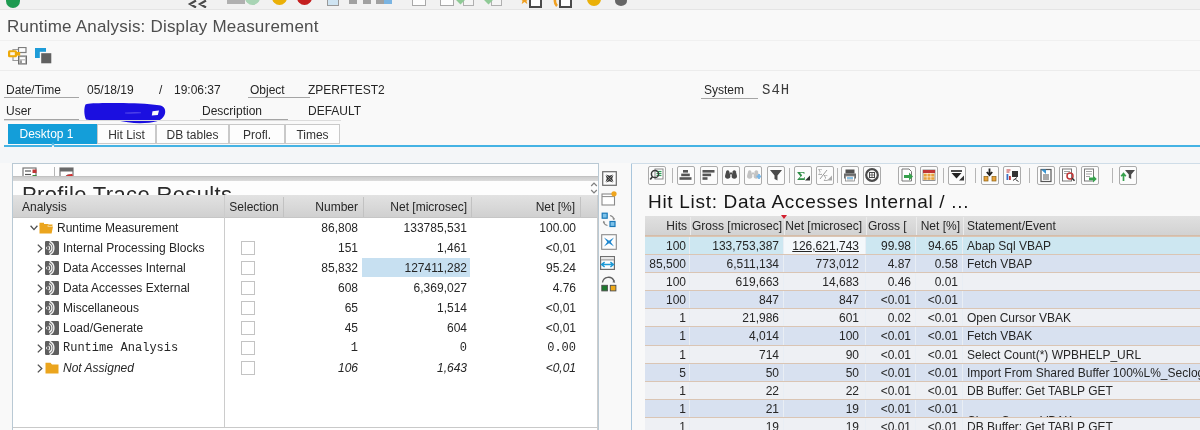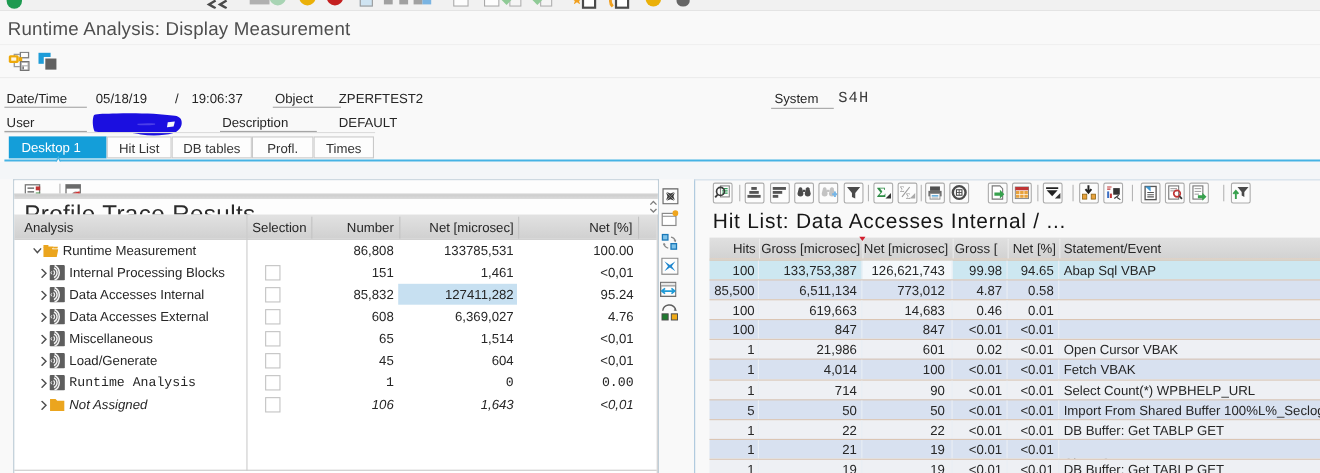--- a/index.html
+++ b/index.html
@@ -470,31 +470,32 @@
     <div class="rcell" style="left:318px;width:237px;text-align:left;padding-left:4px;line-height:20px;">Statement/Event</div>
   </div>
   <svg class="abs" style="left:781px;top:215px;" width="6" height="4" viewBox="0 0 6 4">
       <path d="M0 0 L6 0 L3 4 Z" fill="#d21f2e"></path>
     </svg>
 
   <div class="abs" id="rrows" style="left:0;top:0;">
       <div class="rrow" style="top:236px;background:#cde7f1;border-top:1px solid #dac5b4;box-sizing:border-box;height:18px;">
 <div class="rcell" style="left:0;width:45px;padding-right:3px;border-right:1px solid #e9eef4;">100</div>
 <div class="rcell" style="left:45px;width:94px;padding-right:4px;border-right:1px solid #e9eef4;">133,753,387</div>
-<div class="rcell" style="left:139px;width:82px;padding-right:6px;border-right:1px solid #e9eef4;background:#f4f8fb;">126,621,743</div>
+<div class="rcell" style="left:139px;width:82px;padding-right:6px;border-right:1px solid #e9eef4;background:#f4f8fb;text-decoration:underline;">126,621,743</div>
 <div class="rcell" style="left:221px;width:50px;padding-right:4px;border-right:1px solid #e9eef4;">99.98</div>
 <div class="rcell" style="left:271px;width:47px;padding-right:4px;border-right:1px solid #e9eef4;">94.65</div>
 <div class="rcell" style="left:318px;width:237px;text-align:left;padding-left:4px;overflow:hidden;">Abap Sql VBAP</div>
 </div>
 <div class="rrow" style="top:254px;background:#d8e1f0;border-top:1px solid #dac5b4;box-sizing:border-box;height:18px;">
 <div class="rcell" style="left:0;width:45px;padding-right:3px;border-right:1px solid #e9eef4;">85,500</div>
 <div class="rcell" style="left:45px;width:94px;padding-right:4px;border-right:1px solid #e9eef4;">6,511,134</div>
 <div class="rcell" style="left:139px;width:82px;padding-right:6px;border-right:1px solid #e9eef4;">773,012</div>
 <div class="rcell" style="left:221px;width:50px;padding-right:4px;border-right:1px solid #e9eef4;">4.87</div>
 <div class="rcell" style="left:271px;width:47px;padding-right:4px;border-right:1px solid #e9eef4;">0.58</div>
+<div class="rcell" style="left:318px;width:237px;text-align:left;padding-left:4px;overflow:hidden;">Fetch VBAP</div>
 </div>
 <div class="rrow" style="top:272px;background:#eef0f4;border-top:1px solid #dac5b4;box-sizing:border-box;height:18px;">
 <div class="rcell" style="left:0;width:45px;padding-right:3px;border-right:1px solid #e9eef4;">100</div>
 <div class="rcell" style="left:45px;width:94px;padding-right:4px;border-right:1px solid #e9eef4;">619,663</div>
 <div class="rcell" style="left:139px;width:82px;padding-right:6px;border-right:1px solid #e9eef4;">14,683</div>
 <div class="rcell" style="left:221px;width:50px;padding-right:4px;border-right:1px solid #e9eef4;">0.46</div>
 <div class="rcell" style="left:271px;width:47px;padding-right:4px;border-right:1px solid #e9eef4;">0.01</div>
 </div>
 <div class="rrow" style="top:290px;background:#d8e1f0;border-top:1px solid #dac5b4;box-sizing:border-box;height:18px;">
 <div class="rcell" style="left:0;width:45px;padding-right:3px;border-right:1px solid #e9eef4;">100</div>

